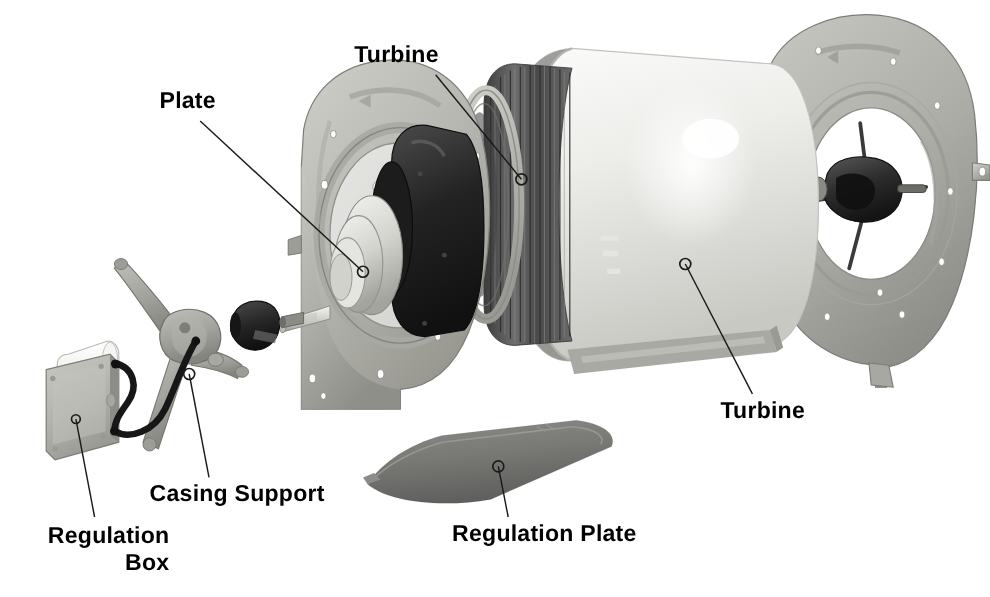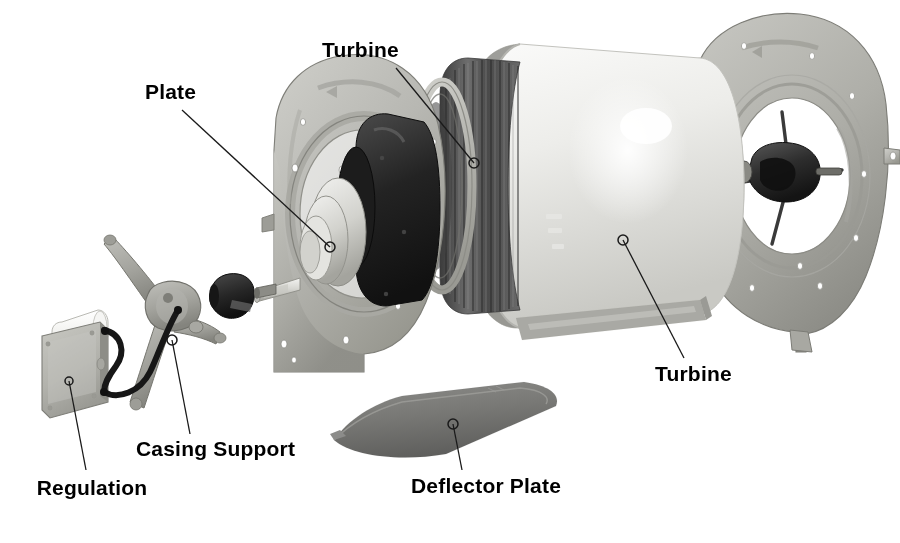--- a/index.html
+++ b/index.html
@@ -3,21 +3,21 @@
 <meta charset="utf-8">
 <title>Exploded View Diagram</title>
 <style>
   html,body{margin:0;padding:0;background:#ffffff;}
   body{width:900px;height:543px;overflow:hidden;
        font-family:"Liberation Sans","DejaVu Sans",sans-serif;}
   #stage{position:relative;width:788px;height:543px;background:#ffffff;}
   #art{position:absolute;left:0;top:0;width:900px;height:543px;}
   .lbl{position:absolute;font-weight:bold;color:#000;
        font-size:21px;line-height:24px;letter-spacing:.2px;white-space:pre;}
-  .lbl.ctr{text-align:center;white-space:normal;}
+  .lbl.ctr{text-align:right;white-space:normal;}
   #lbl-turbine{left:322px;top:38px;}
   #lbl-motor{left:145px;top:80px;}
   #lbl-casing{left:655px;top:362px;}
   #lbl-motor-support{left:136px;top:437px;}
   #lbl-regulation-box{left:30px;top:476px;width:124px;}
   #lbl-deflector-plate{left:411px;top:474px;}
 </style>
 </head>
 <body>
 
@@ -370,17 +370,18 @@
   <div class="lbl" id="lbl-turbine">Turbine</div>
 
   <div class="lbl" id="lbl-motor">Plate</div>
 
   <div class="lbl" id="lbl-casing">Turbine</div>
 
   <div class="lbl" id="lbl-motor-support">Casing Support</div>
 
   <div class="lbl ctr" id="lbl-regulation-box">
     <div>Regulation</div>
+    <div>Box</div>
   </div>
 
-  <div class="lbl" id="lbl-deflector-plate">Deflector Plate</div>
+  <div class="lbl" id="lbl-deflector-plate">Regulation Plate</div>
 
 </div>
 
 </body></html>

